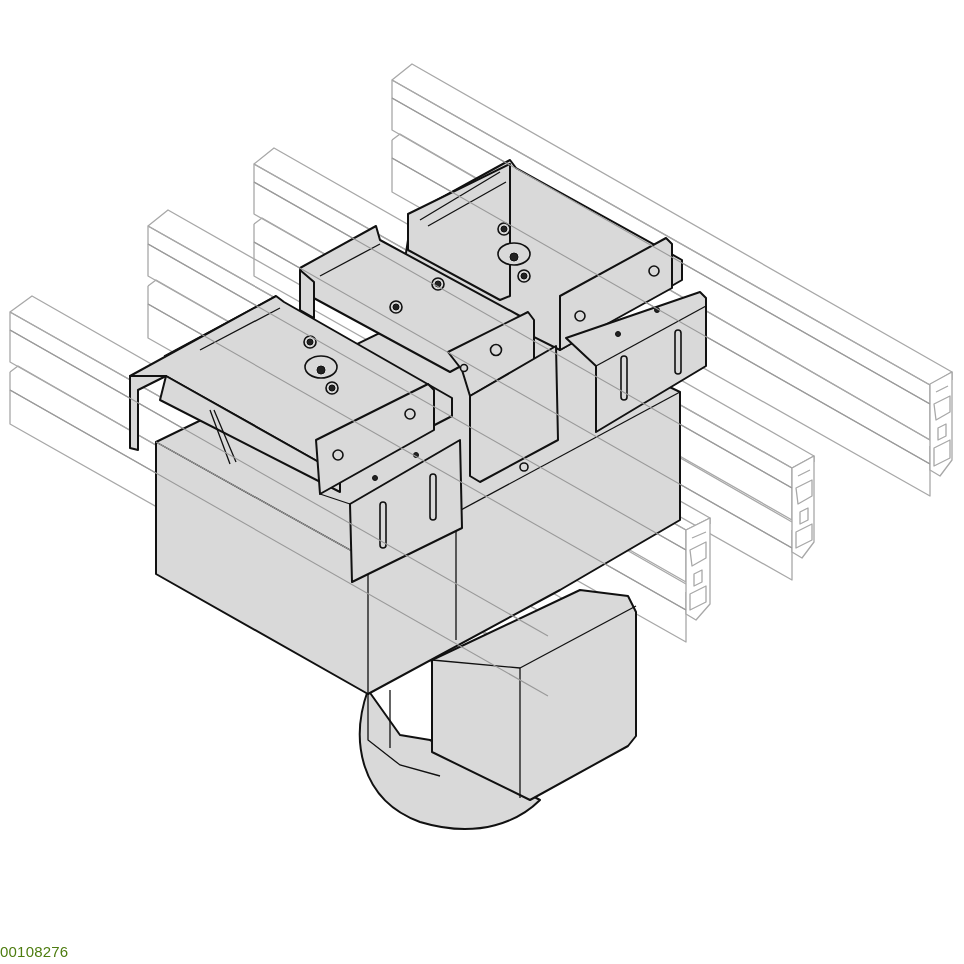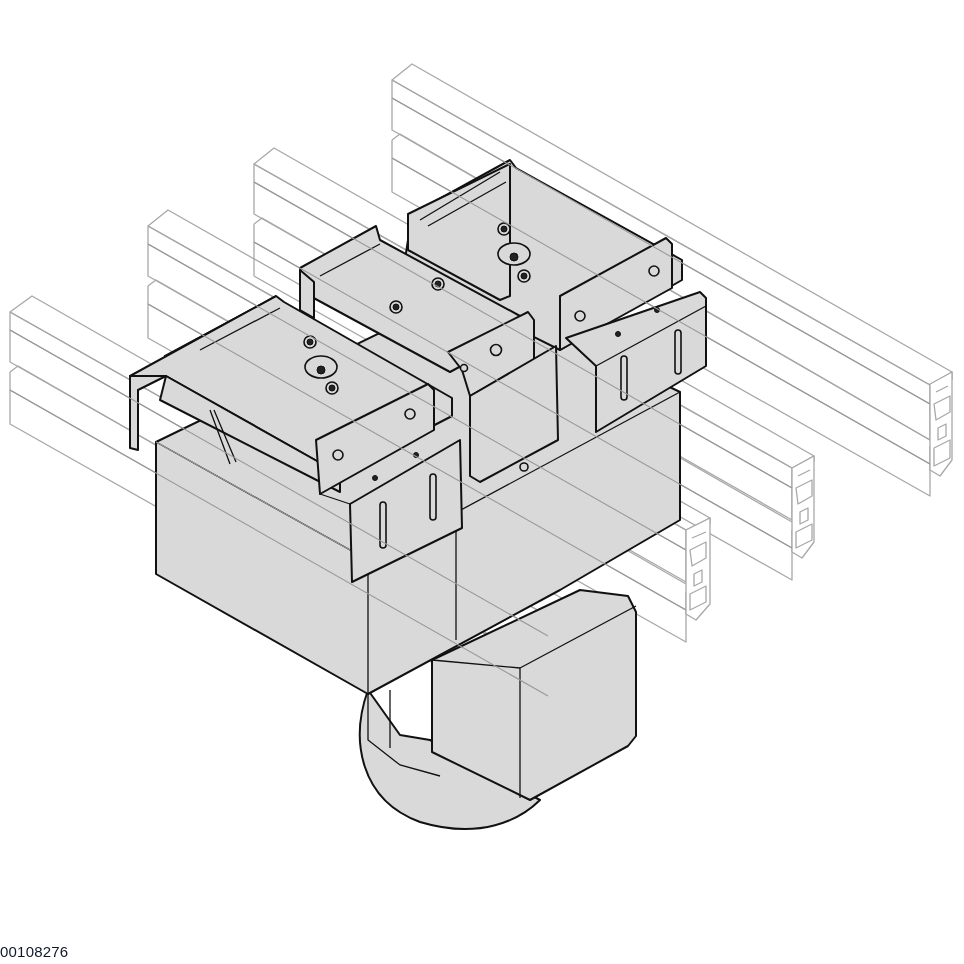--- a/index.html
+++ b/index.html
@@ -6,21 +6,21 @@
   body{width:964px;height:964px;position:relative;overflow:hidden;font-family:"Liberation Sans",sans-serif;}
   #drawing{position:absolute;left:0;top:0;width:964px;height:964px;}
   .rail{fill:none;stroke:#a8a8a8;stroke-width:1.3;stroke-linejoin:round;}
   .rail-end{fill:#fff;stroke:#a8a8a8;stroke-width:1.3;stroke-linejoin:round;}
   .body{fill:#d9d9d9;stroke:#111;stroke-width:2;stroke-linejoin:round;}
   .edge{fill:none;stroke:#111;stroke-width:1.3;}
   .ghost{fill:none;stroke:#9a9a9a;stroke-width:1.1;}
   .hole{fill:#d9d9d9;stroke:#111;stroke-width:1.6;}
   .holeD{fill:#222;stroke:#111;stroke-width:1;}
   .slot{fill:#d9d9d9;stroke:#111;stroke-width:1.6;}
-  #part-number{position:absolute;left:0;top:943px;font-size:15px;color:#0f172a;letter-spacing:0.2px;}
+  #part-number{position:absolute;left:0;top:943px;font-size:15px;color:#4d7c0f;letter-spacing:0.2px;}
 </style>
 </head>
 <body>
 
 <svg id="drawing" viewBox="0 0 964 964" xmlns="http://www.w3.org/2000/svg">
 
   <g>
     <path class="rail" d="M392 80 L412 64 L952 372 L952 380"></path>
     <path class="rail" d="M392 80 L392 130 L930 440 L930 385 Z"></path>
     <path class="rail" d="M392 80 L930 385 L952 372"></path>

